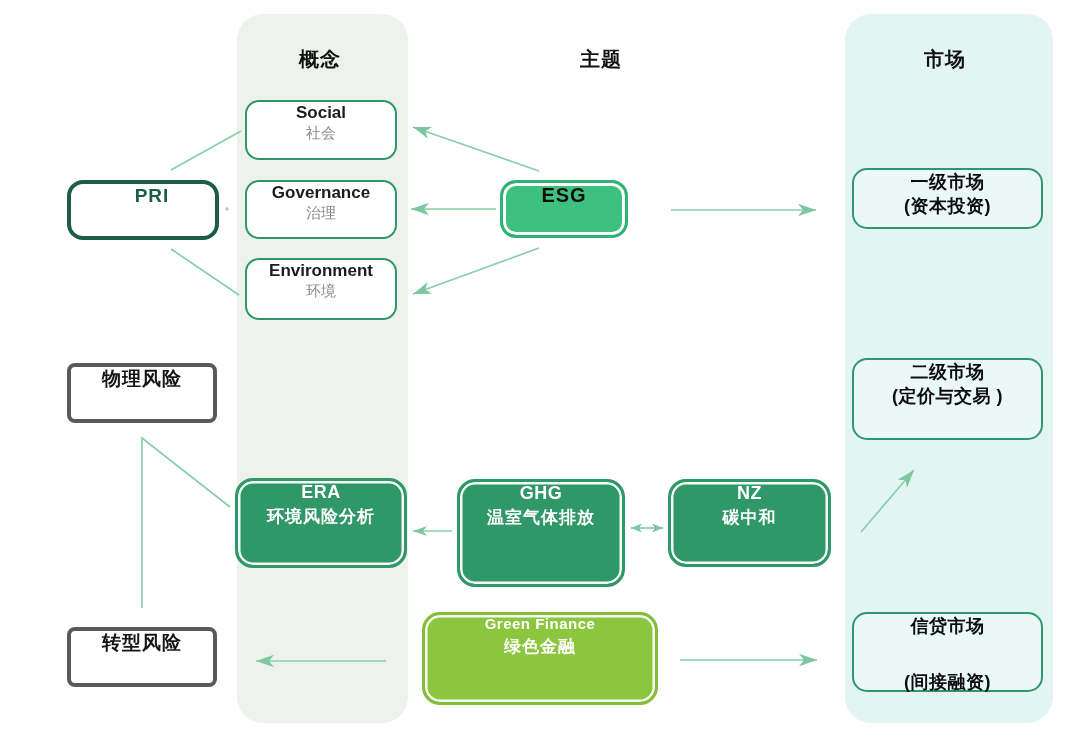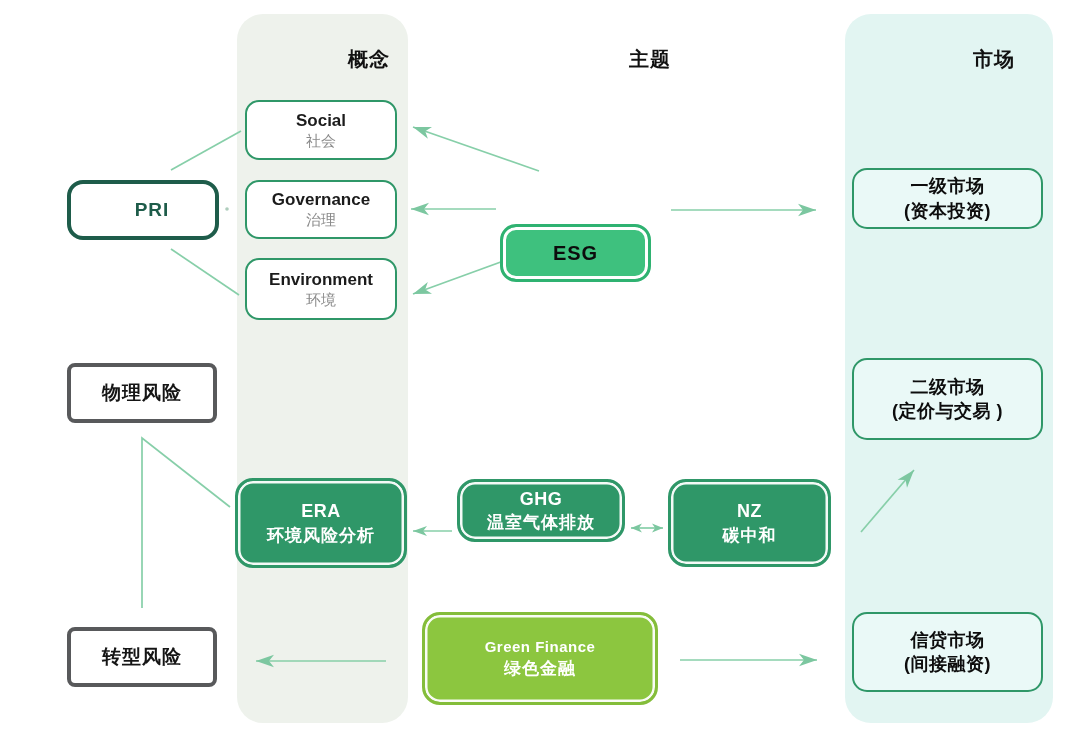--- a/index.html
+++ b/index.html
@@ -5,26 +5,26 @@
   html,body{margin:0;padding:0;background:#ffffff;}
   .canvas{
     position:relative;width:1080px;height:737px;background:#ffffff;overflow:hidden;
     font-family:"Liberation Sans","DejaVu Sans",sans-serif;
   }
   .panel{position:absolute;border-radius:26px;}
   .panel-concepts{left:237px;top:14px;width:171px;height:709px;background:#EEF2EC;}
   .panel-markets{left:845px;top:14px;width:208px;height:709px;background:#E2F5F2;}
   #arrows{position:absolute;left:0;top:0;z-index:1;}
   .col-header{
-    position:absolute;top:46px;width:140px;text-align:right;
+    position:absolute;top:46px;width:140px;text-align:center;
     font-size:20px;font-weight:bold;color:#111;z-index:2;letter-spacing:1px;
   }
   .box{
     position:absolute;z-index:2;box-sizing:border-box;
-    display:flex;flex-direction:column;align-items:center;justify-content:center;
+    display:flex;flex-direction:column;align-items:center;
     text-align:center;line-height:1.25;
   }
   .concept{background:#fff;border:2.5px solid #2F9768;border-radius:14px;}
   .concept .t1{font-weight:bold;font-size:17px;color:#1b1b1b;}
   .concept .t2{font-size:15px;color:#8a8a8a;margin-top:1px;}
   .pri{
     background:#fff;border:4px solid #1E5C4A;border-radius:16px;
     color:#1E5C4A;font-weight:bold;font-size:19px;letter-spacing:1px;padding-left:18px;
   }
   .risk{
@@ -126,46 +126,46 @@
   <div class="box pri" style="left:67px;top:180px;width:152px;height:60px;">
     <div>PRI</div>
   </div>
   <div class="box risk" style="left:67px;top:363px;width:150px;height:60px;">
     <div>物理风险</div>
   </div>
   <div class="box risk" style="left:67px;top:627px;width:150px;height:60px;">
     <div>转型风险</div>
   </div>
 
-  <div class="box esg" style="left:500px;top:180px;width:151px;height:58px;margin-top:44px;">
+  <div class="box esg" style="left:500px;top:180px;width:128px;height:58px;">
     <div>ESG</div>
   </div>
   <div class="box solid dark" style="left:235px;top:478px;width:172px;height:90px;">
     <div class="t1">ERA</div>
     <div class="t2">环境风险分析</div>
   </div>
-  <div class="box solid dark" style="left:457px;top:479px;width:168px;height:63px;">
+  <div class="box solid dark" style="left:457px;top:479px;width:168px;height:108px;">
     <div class="t1">GHG</div>
     <div class="t2">温室气体排放</div>
   </div>
   <div class="box solid dark" style="left:668px;top:479px;width:163px;height:88px;">
     <div class="t1">NZ</div>
     <div class="t2">碳中和</div>
   </div>
   <div class="box solid lime" style="left:422px;top:612px;width:236px;height:93px;">
     <div class="t1">Green Finance</div>
     <div class="t2">绿色金融</div>
   </div>
 
   <div class="box market" style="left:852px;top:168px;width:191px;height:61px;">
     <div class="t1">一级市场</div>
     <div class="t2">(资本投资)</div>
   </div>
   <div class="box market" style="left:852px;top:358px;width:191px;height:82px;">
     <div class="t1">二级市场</div>
     <div class="t2">(定价与交易 )</div>
   </div>
-  <div class="box market" style="left:852px;top:612px;width:191px;height:80px;">
+  <div class="box market" style="left:852px;top:612px;width:191px;height:80px;gap:32px;">
     <div class="t1">信贷市场</div>
     <div class="t2">(间接融资)</div>
   </div>
 
 </div>
 
 </body></html>

